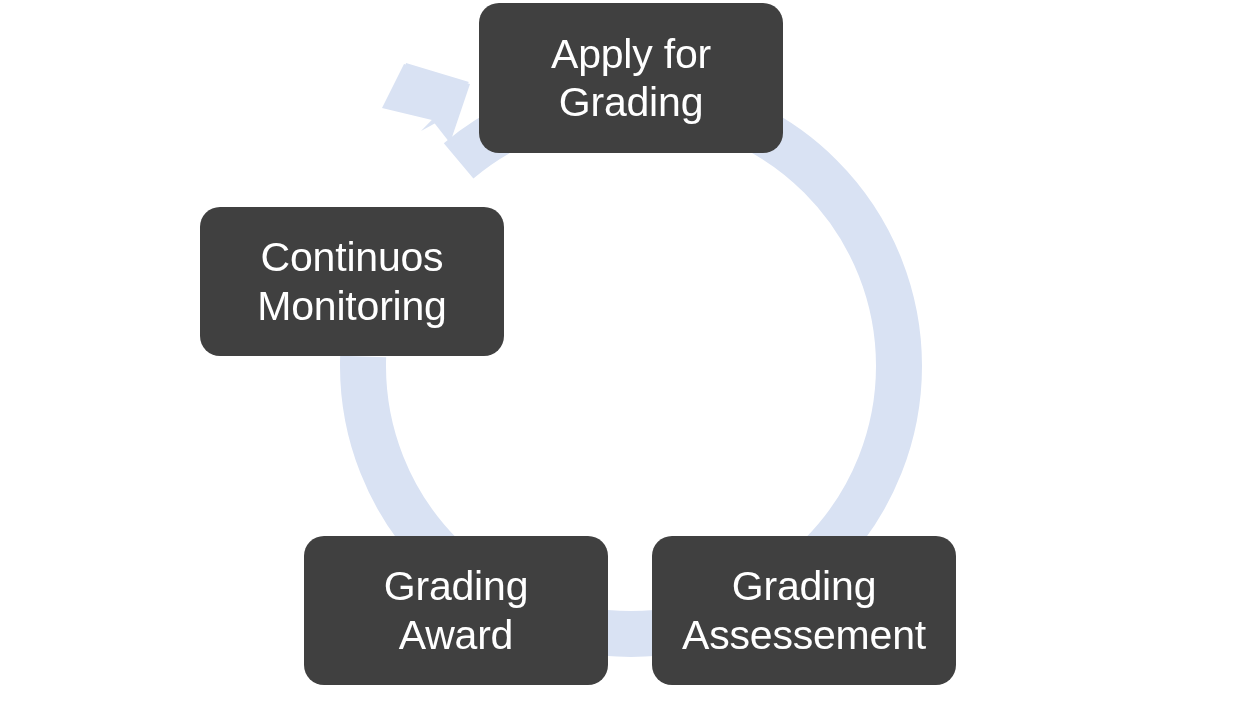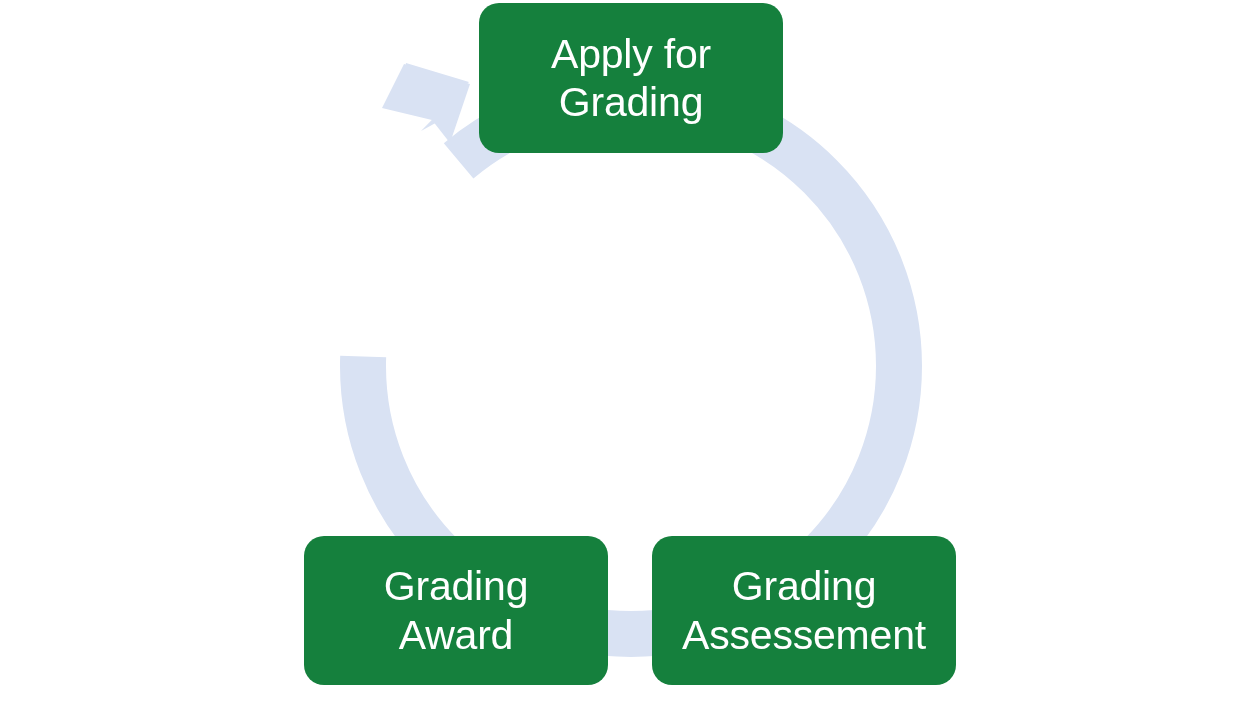--- a/index.html
+++ b/index.html
@@ -21,21 +21,21 @@
   #ring-layer {
     position: absolute;
     left: 0;
     top: 0;
     width: 1235px;
     height: 715px;
   }
   .node {
     position: absolute;
     box-sizing: border-box;
-    background: #15803d;
+    background: #404040;
     border-radius: 20px;
     display: flex;
     align-items: center;
     justify-content: center;
     text-align: center;
     color: #ffffff;
     font-family: "Liberation Sans", sans-serif;
     font-size: 41px;
     font-weight: 400;
     line-height: 1.18;
@@ -80,14 +80,18 @@
   <div class="node" id="node-assessment">
     <span class="node-label">Grading
 Assessement</span>
   </div>
 
   <div class="node" id="node-award">
     <span class="node-label">Grading
 Award</span>
   </div>
 
+  <div class="node" id="node-monitoring">
+    <span class="node-label">Continuos
+Monitoring</span>
+  </div>
 
 </div>
 
 </body></html>

